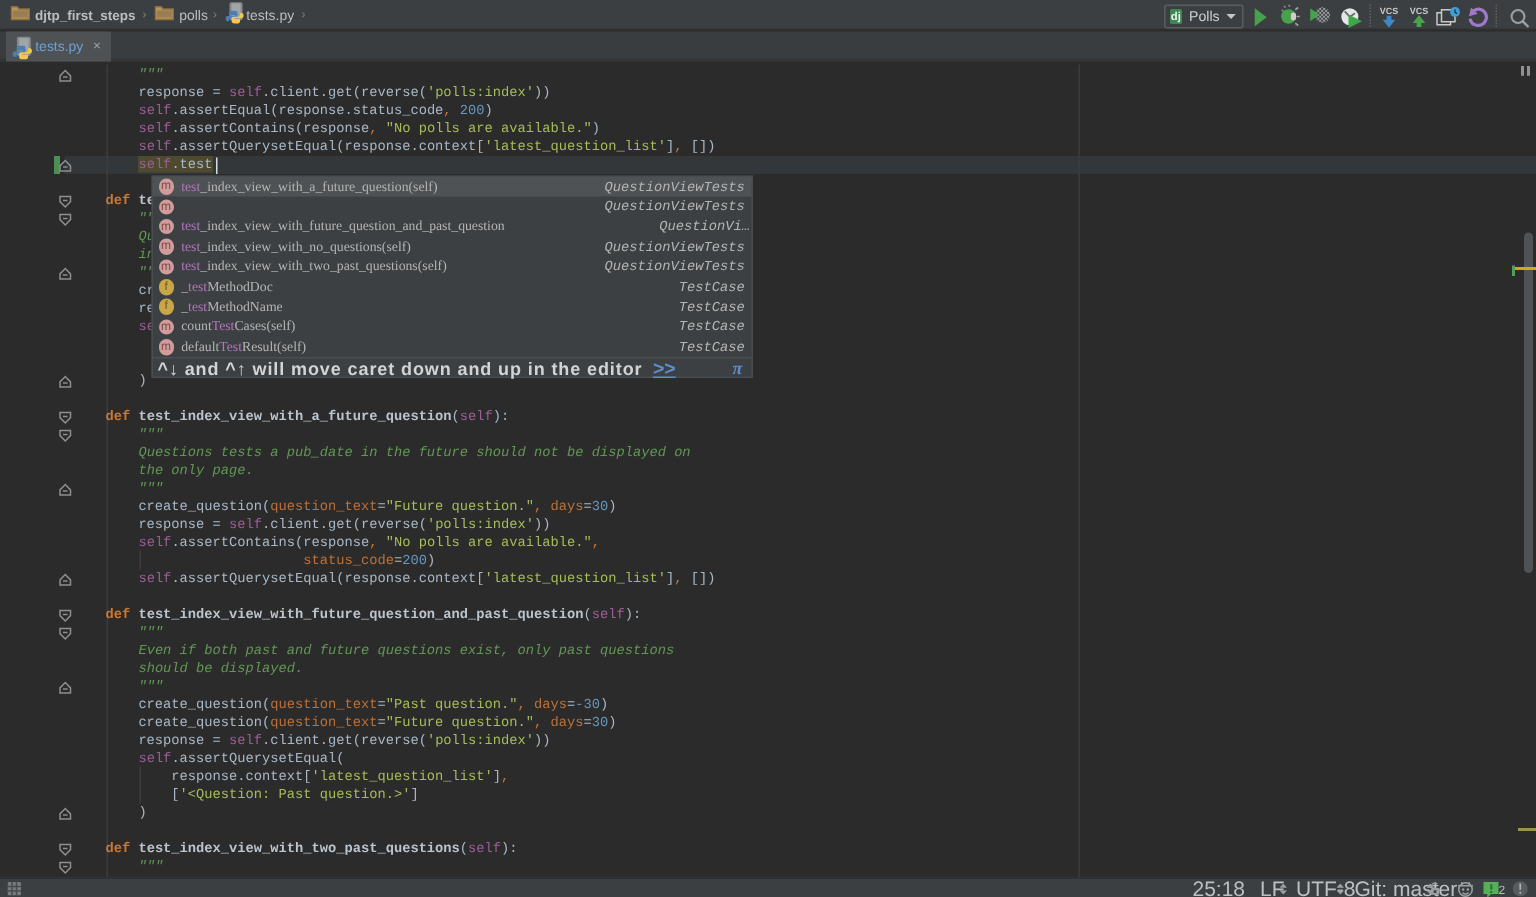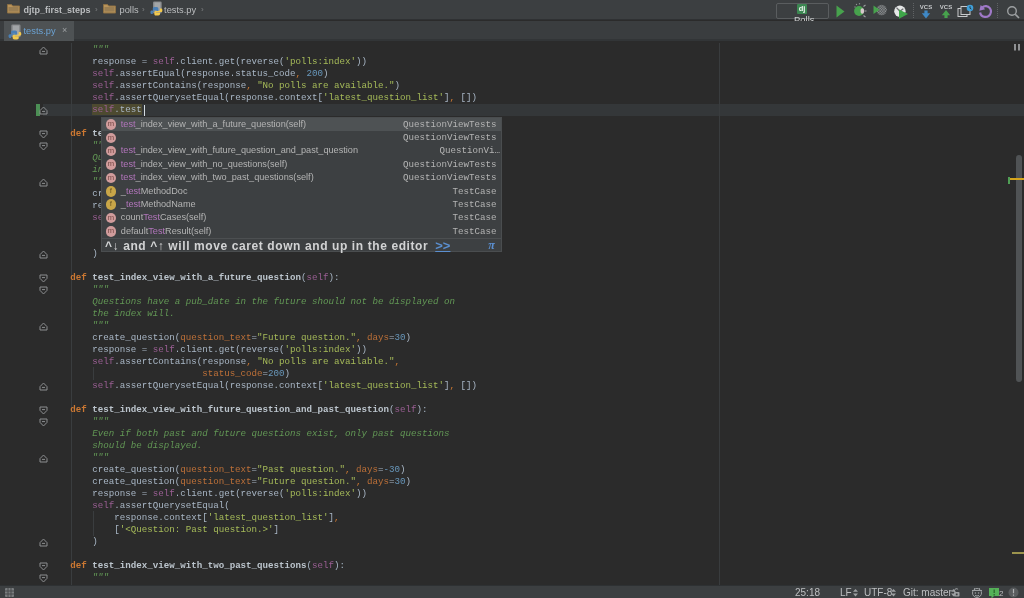--- a/index.html
+++ b/index.html
@@ -2,21 +2,21 @@
 <html><head><meta charset="utf-8"><title>tests.py</title>
 <style>
 * { margin:0; padding:0; box-sizing:border-box; }
 html,body { width:1024px; height:598px; overflow:hidden; background:#2b2b2b; }
 #root { position:relative; width:947px; height:598px; font-family:"Liberation Sans",sans-serif; }
 
 
 #topbar { position:absolute; left:0; top:0; width:1024px; height:20px; background:#3c3f41; border-bottom:1px solid #2f3133; }
 .bc { position:absolute; top:0; height:20px; line-height:20px; color:#bbbdbf; font-size:9.3px; white-space:nowrap; }
 .bsep { color:#7e8082; font-size:8px; }
-.cfgbox { position:absolute; left:775.5px; top:3px; width:53px; height:15.5px; border:1px solid #5a5d5f; border-radius:2px; display:flex; align-items:center; padding:0 3px;flex-direction:column; }
+.cfgbox { position:absolute; left:775.5px; top:3px; width:53px; height:15.5px; border:1px solid #5a5d5f; border-radius:2px; display:flex; align-items:center; padding:0 3px; }
 .dj { display:inline-block; width:10.5px; height:10.5px; background:#3c8752; border-radius:1px; color:#eef5f0; font-size:7.5px; font-weight:bold; text-align:center; line-height:10px; }
 .cfgtxt { color:#ced0d1; font-size:9.4px; margin-left:4.5px; }
 .tbi { position:absolute; top:4.5px; }
 .tsep { position:absolute; top:3px; width:0; height:15px; border-left:1px dotted #606365; }
 
 
 #tabbar { position:absolute; left:0; top:21px; width:1024px; height:20px; background:#3a3d3f; border-bottom:2px solid #323537; }
 #tab { position:absolute; left:4px; top:0; width:70px; height:20px; background:#4e5254; }
 #tab .tlabel { position:absolute; left:19.5px; top:0; line-height:20px; font-size:9.3px; color:#6ba2d2; }
 #tab .tclose { position:absolute; left:58px; top:0; line-height:19px; font-size:9px; color:#9da0a2; }
@@ -49,31 +49,31 @@
 #sthumb { position:absolute; left:1015.7px; top:112px; width:6px; height:227px; background:#505355; border-radius:3px; }
 .stripe { position:absolute; }
 
 
 #popup { position:absolute; left:100.5px; top:73.8px; width:401px; background:#3d4042; border:1px solid #4a4d4f; }
 .prow { position:relative; height:13.35px; line-height:13.35px; white-space:nowrap; }
 .prow.sel { background:#4e5254; }
 .ic { position:absolute; left:4px; top:1.5px; width:10.5px; height:10.5px; border-radius:50%; font-family:"Liberation Sans",sans-serif; font-size:8px; line-height:10px; text-align:center; font-weight:normal; }
 .ic-m { background:#d19c9c; color:#7a4b48; }
 .ic-f { background:#c9a648; color:#6f5a24; }
-.pname { position:absolute; left:19.3px; top:0; font-family:Liberation Sans, sans-serif; font-size:9.165px; }
+.pname { position:absolute; left:19.3px; top:0; font-family:Liberation Serif, serif; font-size:9.165px; }
 .pm { color:#b275bb; }
 .pn { color:#b4b4b4; }
-.plabel { position:absolute; right:4px; top:0; font-family:"Liberation Mono",monospace; font-size:9.165px; color:#b4b4b4; }
+.plabel { position:absolute; right:4px; top:0; font-family:"Liberation Mono",monospace; font-size:9.165px; color:#b4b4b4;font-style:italic; }
 #phint { position:relative; height:13.5px; line-height:13.2px; border-top:1px solid #4c4f51; font-size:12px; font-weight:bold; color:#d2d3d4; padding-left:3.5px; white-space:nowrap; letter-spacing:0.6px; }
 #phint .lnk { color:#5b8fd0; text-decoration:underline; letter-spacing:0; font-size:13px; margin-left:3px; }
 #phint .pi { position:absolute; right:5px; top:0; color:#5b8fd0; font-weight:bold; font-family:"Liberation Serif",serif; font-style:italic; font-size:12px; }
 
 
 #statusbar { position:absolute; left:0; top:585px; width:1024px; height:13px; background:#3c3f41; border-top:1px solid #2e3133; }
-.sbt { position:absolute; top:0; height:13px; line-height:13px; font-size:10px; color:#bdbfc1; white-space:nowrap; }
+.sbt { position:absolute; top:0; height:13px; line-height:13px; font-size:14px; color:#bdbfc1; white-space:nowrap; }
 .sbi { position:absolute; }
 .sbud { position:absolute; top:3px; width:5px; height:8px; }
 #sbmsg { position:absolute; left:25px; top:0; height:13px; line-height:13px; font-size:9.7px; color:#bdbfc1; white-space:nowrap; }
 #sbicon { position:absolute; left:5px; top:587.5px; }
 </style></head>
 <body>
 <div id="root">
 <svg width="0" height="0" style="position:absolute">
       <defs>
         <g id="ud">
@@ -202,22 +202,22 @@
         <span class="d">"""</span>
         create_question(<span class="a">question_text</span>=<span class="g">"Past question."</span><span class="c">,</span> <span class="a">days</span>=<span class="n">-30</span>)
         response = <span class="s">self</span>.client.get(reverse(<span class="g">'polls:index'</span>))
         <span class="s">self</span>.assertQuerysetEqual(
             response.context[<span class="g">'latest_question_list'</span>]<span class="c">,</span>
             [<span class="g">'&lt;Question: Past question.&gt;'</span>]
         )
 
     <span class="k">def </span><span class="f">test_index_view_with_a_future_question</span>(<span class="s">self</span>):
         <span class="d">"""</span>
-        <span class="d">Questions have a pub_date in the future should not be displayed on</span>
-        <span class="d">the index will.</span>
+        <span class="d">Questions tests a pub_date in the future should not be displayed on</span>
+        <span class="d">the only page.</span>
         <span class="d">"""</span>
         create_question(<span class="a">question_text</span>=<span class="g">"Future question."</span><span class="c">,</span> <span class="a">days</span>=<span class="n">30</span>)
         response = <span class="s">self</span>.client.get(reverse(<span class="g">'polls:index'</span>))
         <span class="s">self</span>.assertContains(response<span class="c">,</span> <span class="g">"No polls are available."</span><span class="c">,</span>
                             <span class="a">status_code</span>=<span class="n">200</span>)
         <span class="s">self</span>.assertQuerysetEqual(response.context[<span class="g">'latest_question_list'</span>]<span class="c">,</span> [])
 
     <span class="k">def </span><span class="f">test_index_view_with_future_question_and_past_question</span>(<span class="s">self</span>):
         <span class="d">"""</span>
         <span class="d">Even if both past and future questions exist, only past questions</span>

